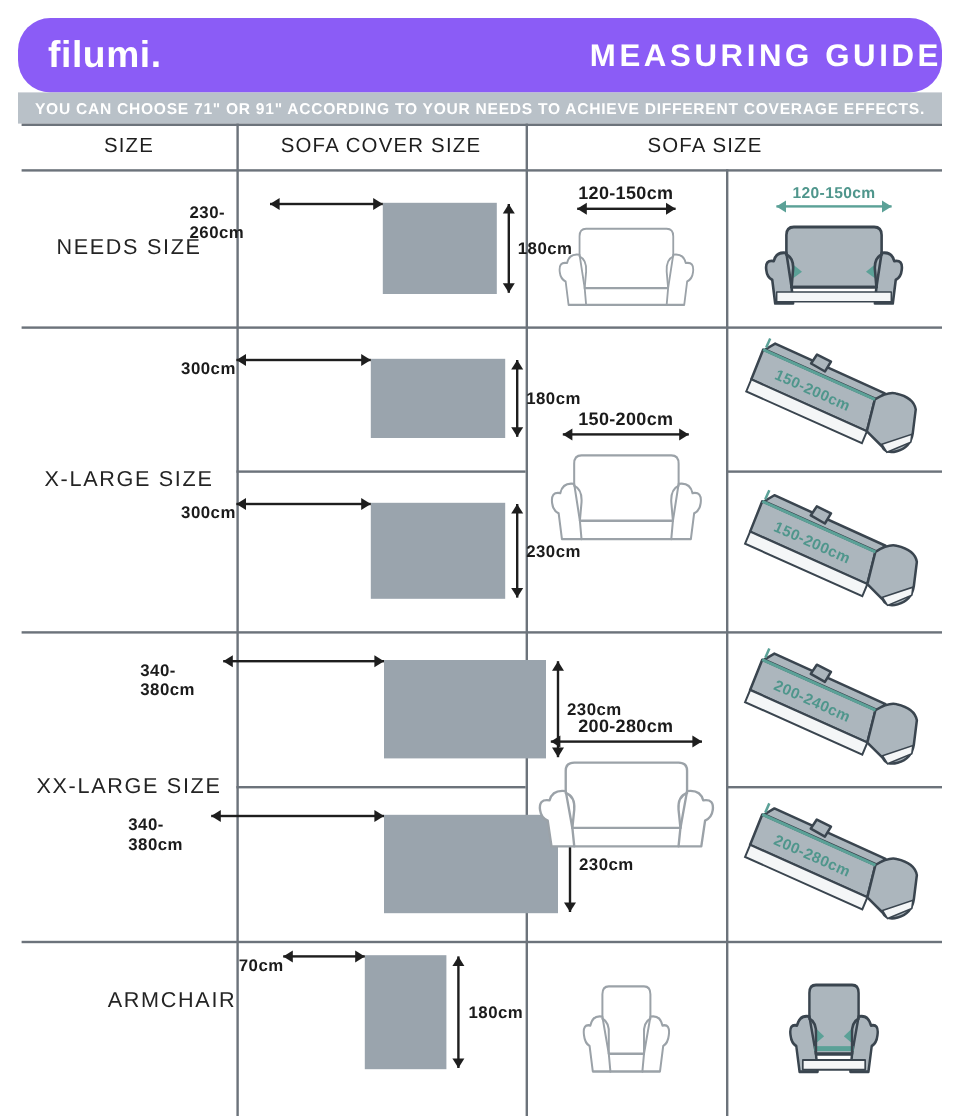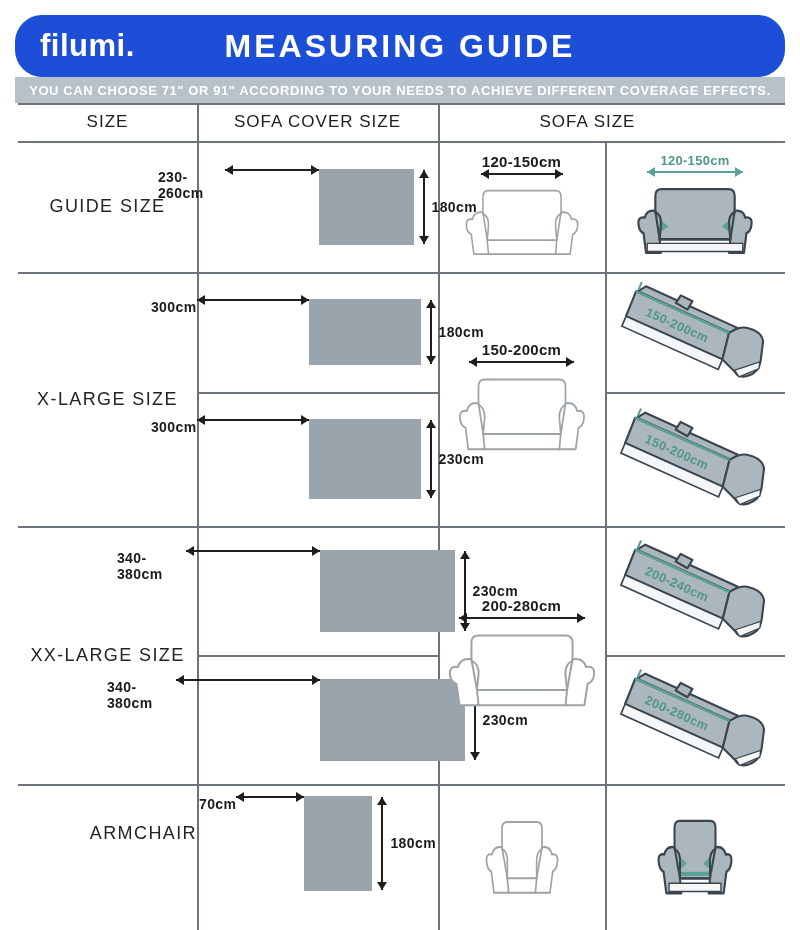--- a/index.html
+++ b/index.html
@@ -1,25 +1,25 @@
 <!DOCTYPE html>
 <html><head>
 <meta charset="utf-8">
 <style>
   html,body{margin:0;padding:0;background:#ffffff;}
   body{font-family:"Liberation Sans", sans-serif; -webkit-font-smoothing:antialiased;}
   .page{position:relative;width:800px;height:930px;background:#ffffff;overflow:hidden;}
 
   
-  .topbar{position:absolute;left:15px;top:15px;width:770px;height:62px;background:#1d4ed8;
+  .topbar{position:absolute;left:15px;top:15px;width:770px;height:62px;background:#8b5cf6;
           display:flex;align-items:center;border-radius:27px;}
   .brand{position:absolute;left:25px;top:50%;transform:translateY(-50%);
          color:#ffffff;font-size:31px;font-weight:700;letter-spacing:.5px;}
-  .title{position:absolute;left:0;width:100%;text-align:center;color:#ffffff;
-         font-size:32px;font-weight:600;letter-spacing:3px;}
+  .title{position:absolute;left:0;width:100%;text-align:right;color:#ffffff;
+         font-size:26px;font-weight:600;letter-spacing:3px;}
   .banner{position:absolute;left:15px;top:77px;width:770px;height:26px;background:#B9C1C8;
           display:flex;align-items:center;justify-content:center;
           color:#ffffff;font-size:13px;font-weight:700;letter-spacing:.6px;white-space:nowrap;}
 
   
   .hline{position:absolute;height:2px;background:#6C737B;}
   .vline{position:absolute;width:2px;background:#6C737B;}
 
   
   .cell{position:absolute;display:flex;flex-direction:column;align-items:center;justify-content:center;}
@@ -142,21 +142,21 @@
     <span class="colhead">SOFA COVER SIZE</span>
   </div>
   <div class="cell" style="left:18px;top:103px;width:179px;height:38px;">
     <span class="colhead">SIZE</span>
   </div>
   <div class="cell" style="left:414px;top:103px;width:347px;height:38px;">
     <span class="colhead">SOFA SIZE</span>
   </div>
 
   <div class="cell" style="left:18px;top:141px;width:179px;height:131px;">
-    <span class="rowlab">GUIDE SIZE</span>
+    <span class="rowlab">NEEDS SIZE</span>
   </div>
   <div class="cell" style="left:18px;top:526px;width:179px;height:258px;">
     <span class="rowlab">XX-LARGE SIZE</span>
   </div>
   <div class="cell" style="left:18px;top:272px;width:179px;height:254px;">
     <span class="rowlab">X-LARGE SIZE</span>
   </div>
   <div class="cell" style="left:18px;top:776px;width:179px;height:114px;align-items:flex-end;">
     <span class="rowlab">ARMCHAIR</span>
   </div>

